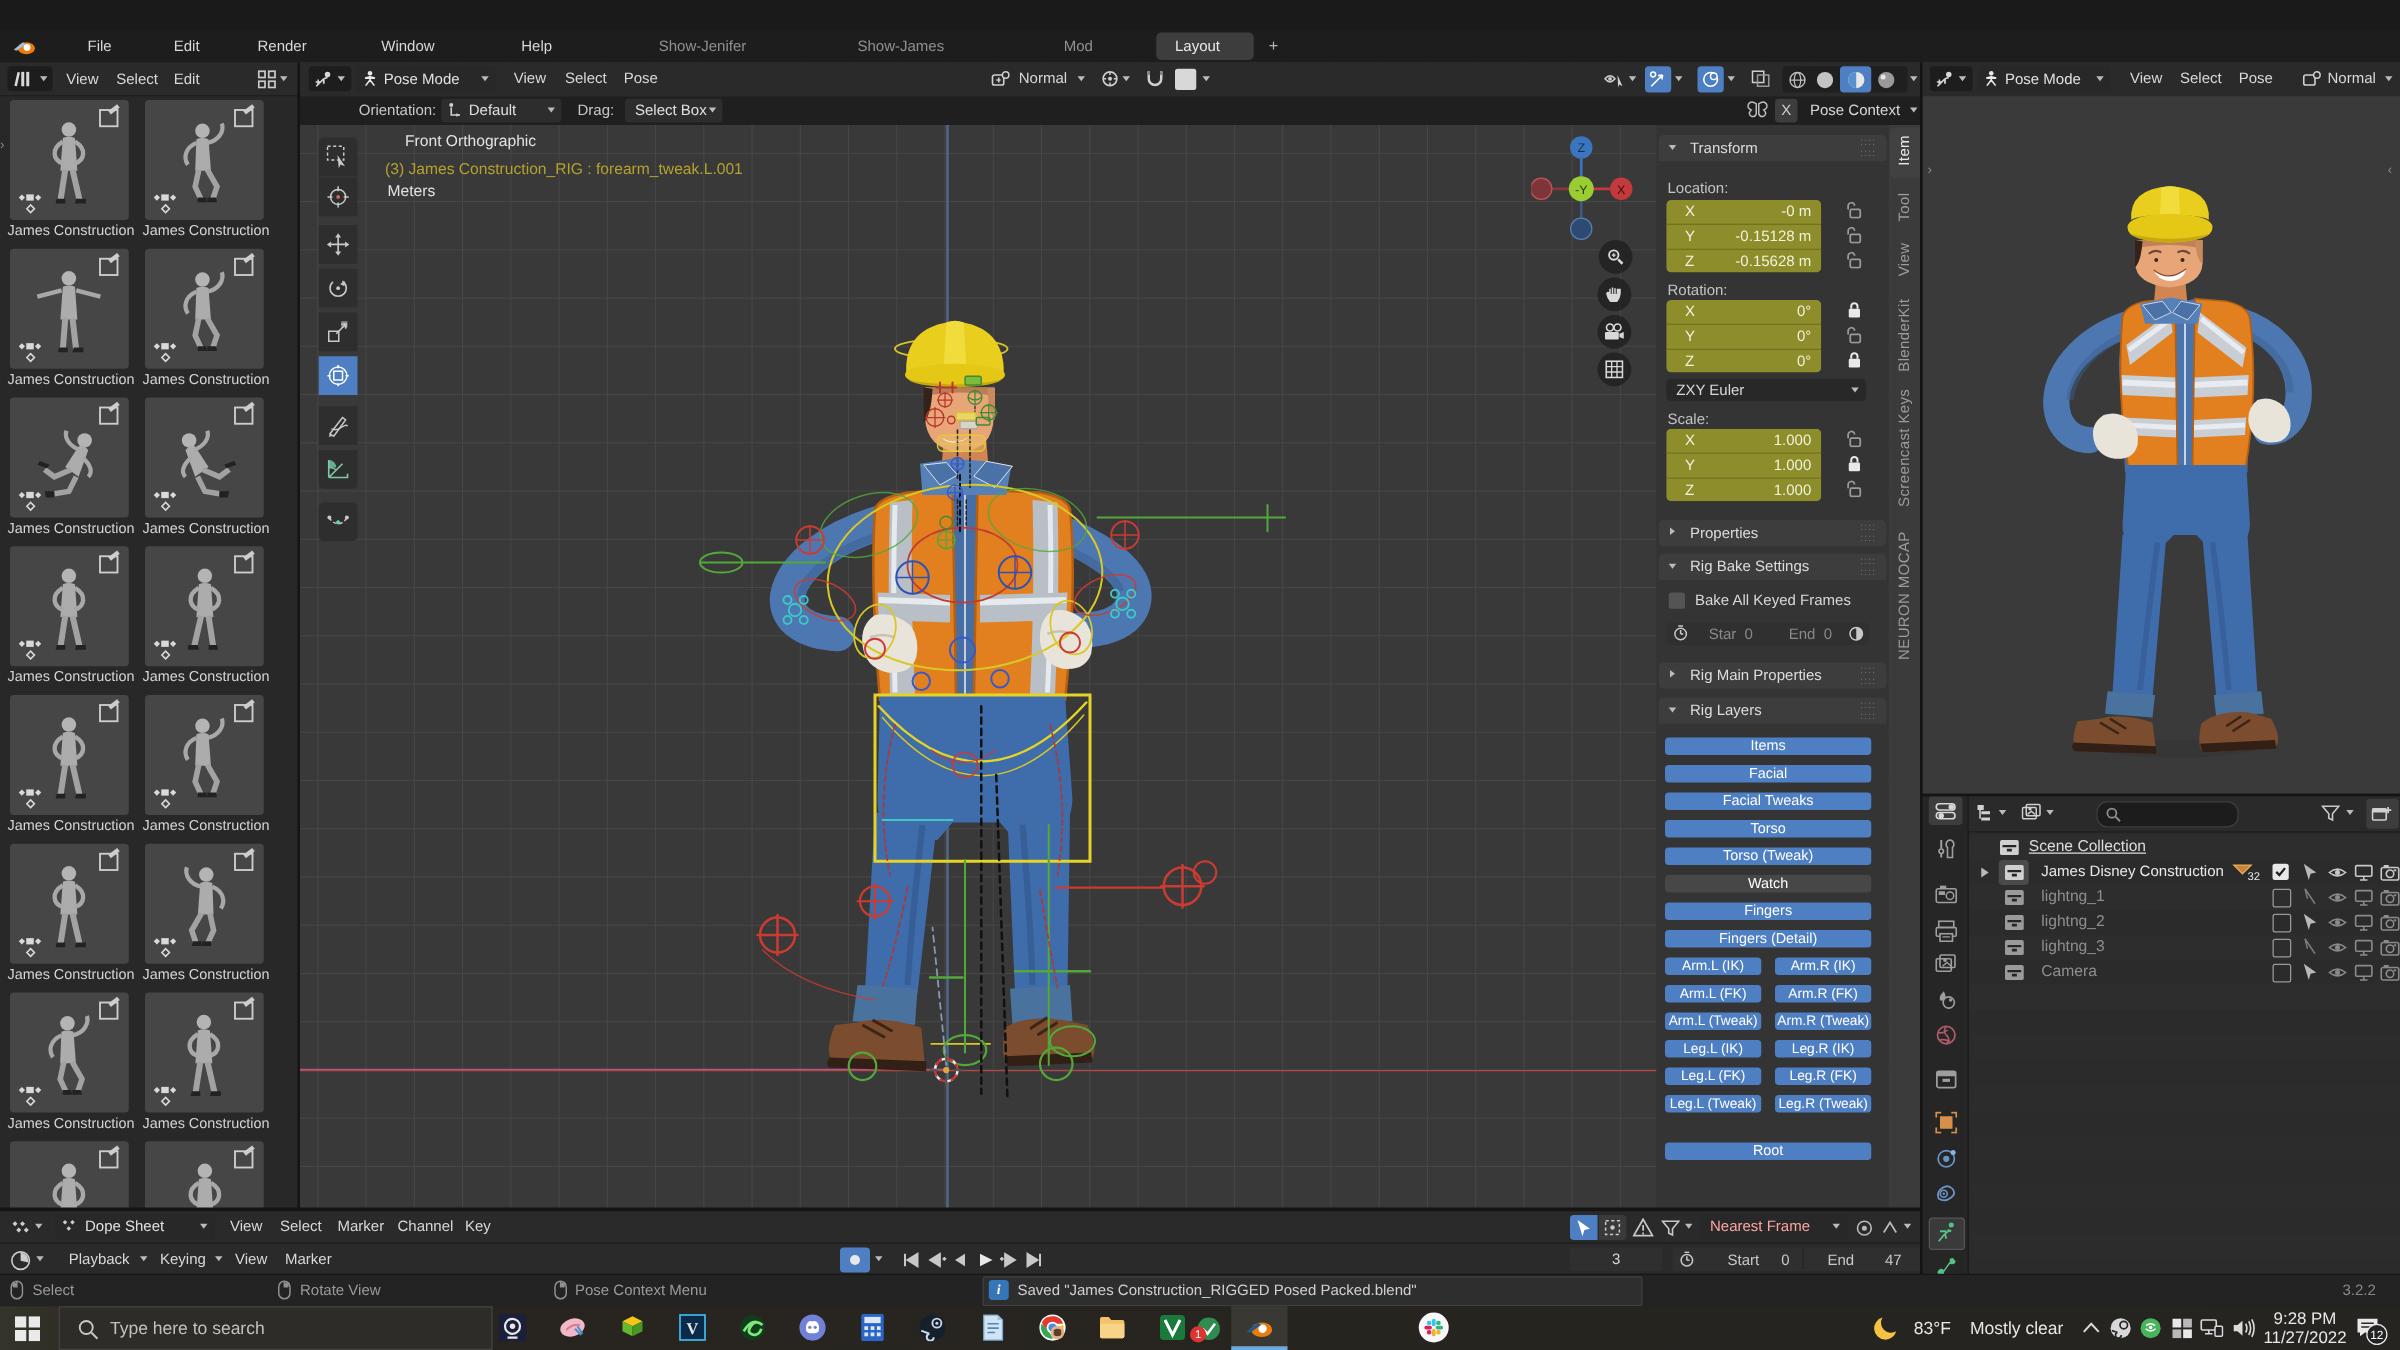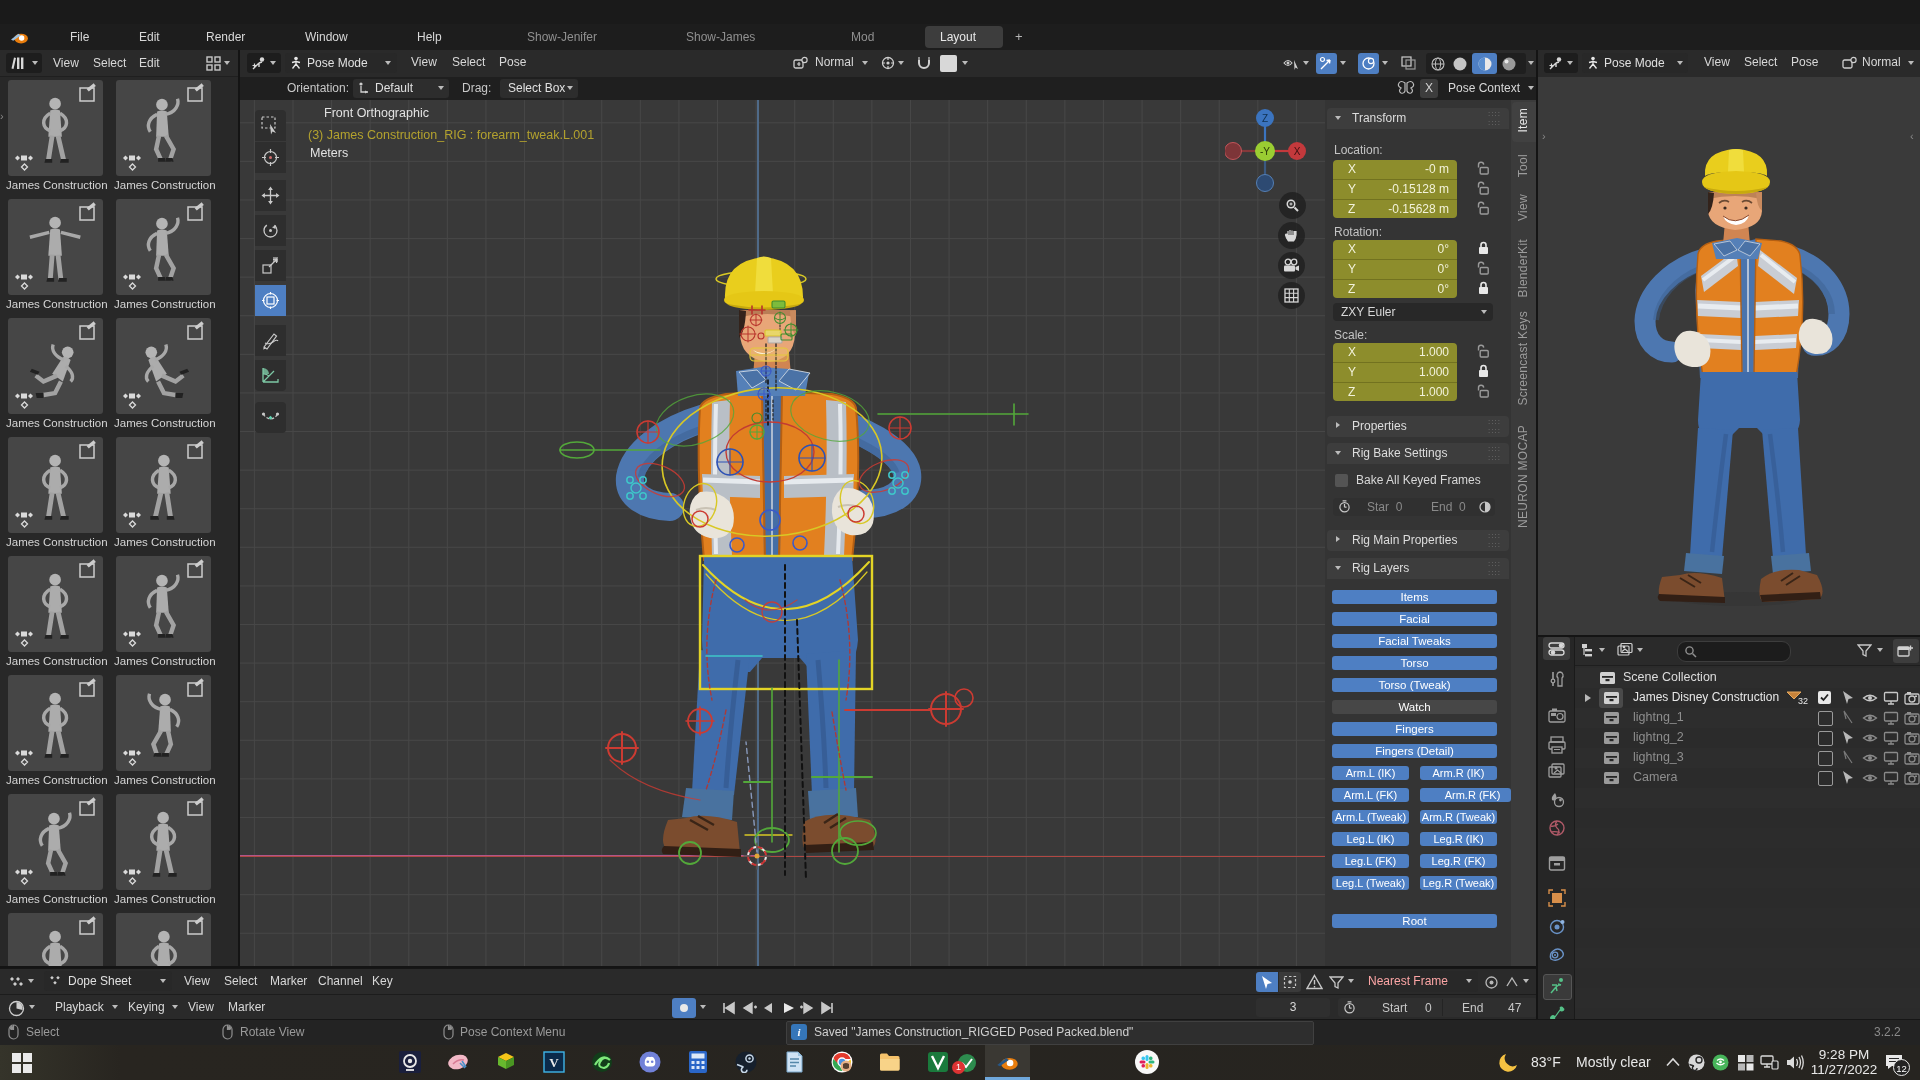--- a/index.html
+++ b/index.html
@@ -867,21 +867,21 @@
       <div class="rlbtn" style="left:7px;top:512px;width:165px;background:#4e7fc3;">Facial</div>
       <div class="rlbtn" style="left:7px;top:534px;width:165px;background:#4e7fc3;">Facial Tweaks</div>
       <div class="rlbtn" style="left:7px;top:556px;width:165px;background:#4e7fc3;">Torso</div>
       <div class="rlbtn" style="left:7px;top:578px;width:165px;background:#4e7fc3;">Torso (Tweak)</div>
       <div class="rlbtn" style="left:7px;top:600px;width:165px;background:#474747;">Watch</div>
       <div class="rlbtn" style="left:7px;top:622px;width:165px;background:#4e7fc3;">Fingers</div>
       <div class="rlbtn" style="left:7px;top:644px;width:165px;background:#4e7fc3;">Fingers (Detail)</div>
       <div class="rlbtn" style="left:7px;top:666px;width:77px;font-size:11px;">Arm.L (IK)</div>
       <div class="rlbtn" style="left:95px;top:666px;width:77px;font-size:11px;">Arm.R (IK)</div>
       <div class="rlbtn" style="left:7px;top:688px;width:77px;font-size:11px;">Arm.L (FK)</div>
-      <div class="rlbtn" style="left:95px;top:688px;width:77px;font-size:11px;padding-left:14px;">Arm.R (FK)</div>
+      <div class="rlbtn" style="left:95px;top:688px;width:77px;font-size:11px;">Arm.R (FK)</div>
       <div class="rlbtn" style="left:7px;top:710px;width:77px;font-size:11px;">Arm.L (Tweak)</div>
       <div class="rlbtn" style="left:95px;top:710px;width:77px;font-size:11px;">Arm.R (Tweak)</div>
       <div class="rlbtn" style="left:7px;top:732px;width:77px;font-size:11px;">Leg.L (IK)</div>
       <div class="rlbtn" style="left:95px;top:732px;width:77px;font-size:11px;">Leg.R (IK)</div>
       <div class="rlbtn" style="left:7px;top:754px;width:77px;font-size:11px;">Leg.L (FK)</div>
       <div class="rlbtn" style="left:95px;top:754px;width:77px;font-size:11px;">Leg.R (FK)</div>
       <div class="rlbtn" style="left:7px;top:776px;width:77px;font-size:11px;">Leg.L (Tweak)</div>
       <div class="rlbtn" style="left:95px;top:776px;width:77px;font-size:11px;">Leg.R (Tweak)</div>
       <div class="rlbtn" style="left:7px;top:814px;width:165px;">Root</div>
     </div>
@@ -1104,21 +1104,21 @@
       <div class="abs" style="left:0;top:162px;width:345px;height:20px;background:#2f2f2f;opacity:0.25;"></div>
       <div class="abs" style="left:0;top:202px;width:345px;height:20px;background:#2f2f2f;opacity:0.25;"></div>
       <div class="abs" style="left:0;top:242px;width:345px;height:20px;background:#2f2f2f;opacity:0.25;"></div>
       <div class="abs" style="left:0;top:282px;width:345px;height:20px;background:#2f2f2f;opacity:0.25;"></div>
       <div class="abs" style="left:0;top:322px;width:345px;height:20px;background:#2f2f2f;opacity:0.25;"></div>
       <svg class="abs" style="left:24px;top:5px" width="17" height="14" viewBox="0 0 17 14">
           <rect x="1" y="1" width="15" height="12" rx="1.5" fill="#d0d0d0"></rect>
           <rect x="3" y="5" width="11" height="1.8" fill="#262626"></rect>
           <rect x="6.5" y="8" width="4" height="2.2" fill="#262626"></rect>
         </svg>
-      <div class="abs" style="left:48px;top:4px;color:#dddddd;font-size:12.5px;">Scene Collection</div>
+      <div class="abs" style="left:48px;top:4px;color:#dddddd;font-size:12.5px;text-decoration:underline;">Scene Collection</div>
       <svg class="abs" style="left:8px;top:27px" width="10" height="10" viewBox="0 0 10 10">
           <path d="M2 1 L8 5 L2 9z" fill="#b8b8b8"></path>
         </svg>
       <div class="abs" style="left:24px;top:22px;width:24px;height:20px;background:#4a4a4a;border-radius:3px;"></div>
         <svg class="abs" style="left:28px;top:25px" width="17" height="14" viewBox="0 0 17 14">
           <rect x="1" y="1" width="15" height="12" rx="1.5" fill="#d0d0d0"></rect>
           <rect x="3" y="5" width="11" height="1.8" fill="#262626"></rect>
           <rect x="6.5" y="8" width="4" height="2.2" fill="#262626"></rect>
         </svg>
       <div class="abs" style="left:58px;top:24px;color:#e8e8e8;font-size:12px;">James Disney Construction</div>
@@ -1360,20 +1360,27 @@
     <div class="abs" style="left:1874px;top:5px;color:#8a8a8a;font-size:12px;">3.2.2</div>
   </div>
 
   <div class="abs" style="left:0;top:1045px;width:1920px;height:35px;background:linear-gradient(90deg,#35342a 0px,#282520 120px,#262420 100%);">
     <svg class="abs" style="left:12px;top:8px" width="20" height="20" viewBox="0 0 20 20">
       <rect x="0" y="0" width="9" height="9" fill="#eaeaea"></rect>
         <rect x="11" y="0" width="9" height="9" fill="#eaeaea"></rect>
       <rect x="0" y="11" width="9" height="9" fill="#eaeaea"></rect>
         <rect x="11" y="11" width="9" height="9" fill="#eaeaea"></rect>
     </svg>
+    <div class="abs" style="left:47px;top:0px;width:347px;height:35px;background:#2e2c28;border:1px solid #45433e;box-sizing:border-box;">
+      <svg style="position:absolute;left:14px;top:9px" width="17" height="17" viewBox="0 0 17 17">
+          <circle cx="7" cy="7" r="5.2" fill="none" stroke="#c9c7c2" stroke-width="1.5"></circle>
+          <path d="M11 11 L16 16" stroke="#c9c7c2" stroke-width="1.5"></path>
+        </svg>
+      <span style="position:absolute;left:40px;top:8px;color:#c3c1bb;font-size:14px;">Type here to search</span>
+    </div>
     <div id="tbicons">
       <svg class="abs" style="left:399px;top:6px" width="22" height="22" viewBox="0 0 22 22">
           <rect x="0" y="0" width="22" height="22" rx="2" fill="#1a1f3c"></rect>
           <circle cx="11" cy="10" r="6" fill="none" stroke="#e8e8e8" stroke-width="1.8"></circle>
           <circle cx="11" cy="10" r="2.2" fill="#e8e8e8"></circle>
           <path d="M7 19 l8 0" stroke="#e8e8e8" stroke-width="1.8"></path>
         </svg>
       <svg class="abs" style="left:447px;top:6px" width="22" height="22" viewBox="0 0 22 22">
           <ellipse cx="11" cy="11" rx="10" ry="7" fill="#f2b8c6" transform="rotate(-18 11 11)"></ellipse>
           <path d="M6 13 Q11 8 17 9" stroke="#d87a94" stroke-width="1.5" fill="none"></path>

